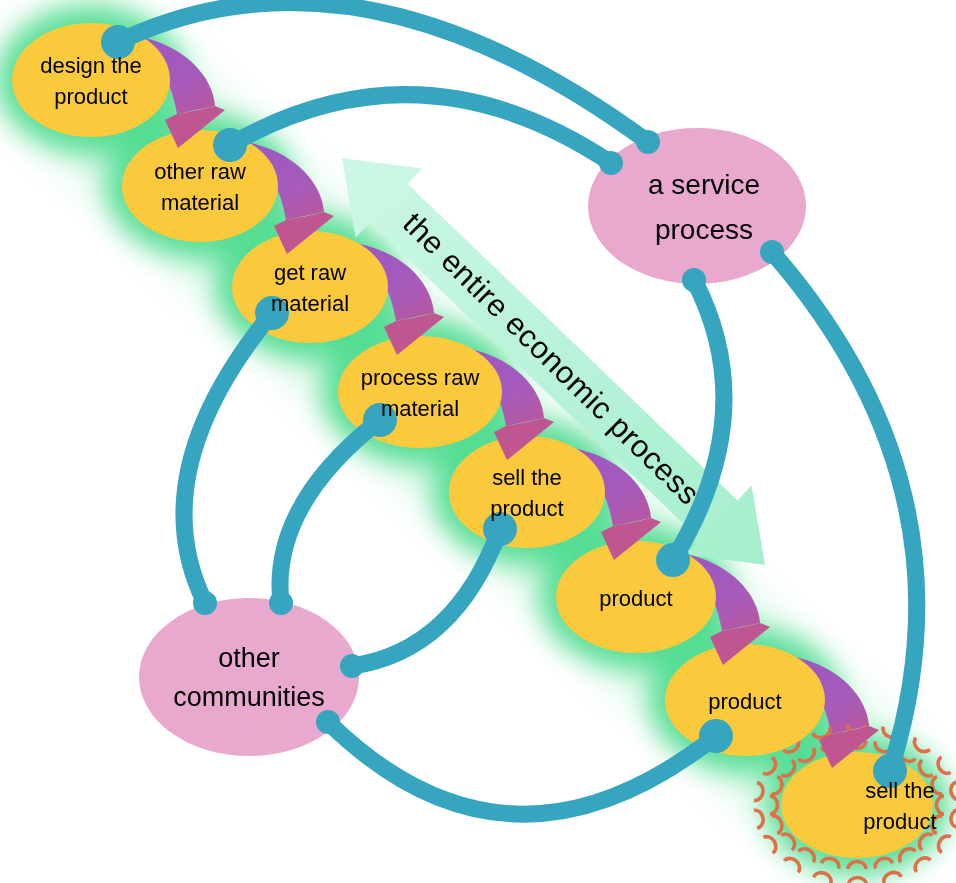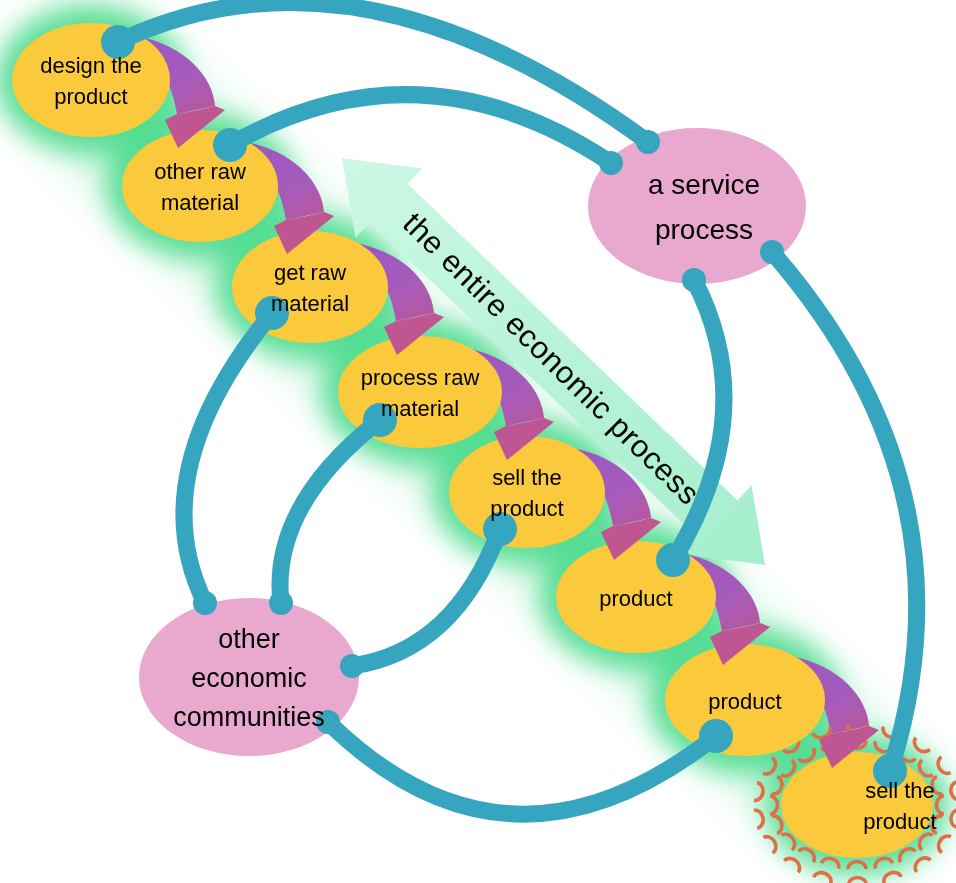--- a/index.html
+++ b/index.html
@@ -213,19 +213,18 @@
   <div>sell the</div>
   <div>product</div>
 </div>
 
 <div class="label entity-label" style="left:704px;top:207px">
   <div>a service</div>
   <div>process</div>
 </div>
 <div class="label entity-label three" style="left:249px;top:678px">
   <div>other</div>
-  <div>economic</div>
   <div>communities</div>
 </div>
 
 <div class="arrow-label">the entire economic process</div>
 
 </div>
 
 </body></html>

